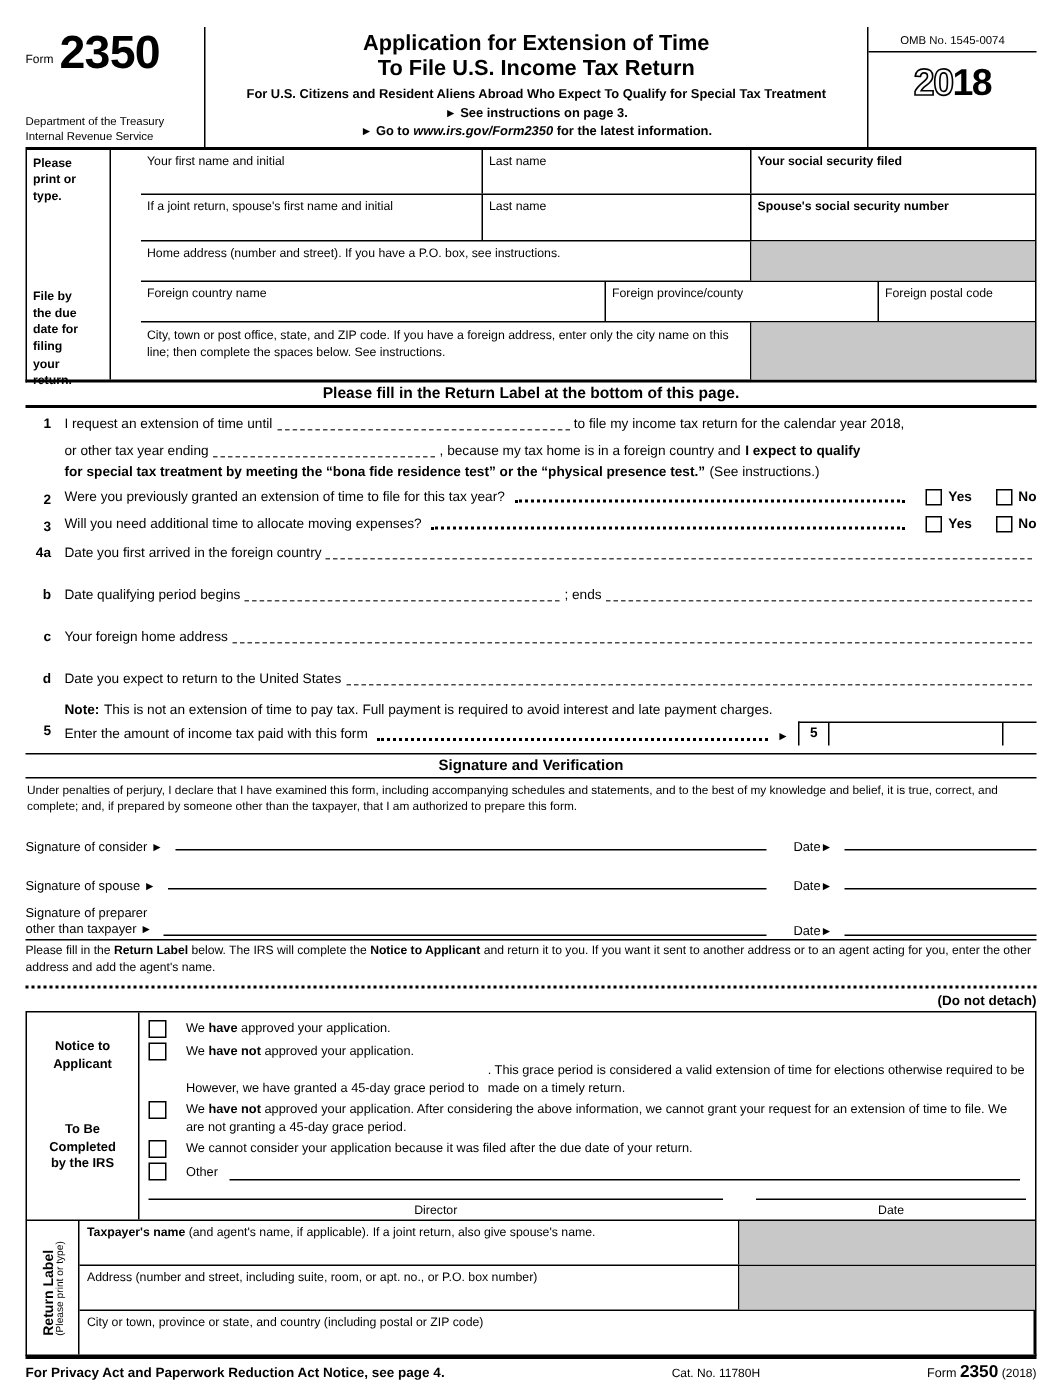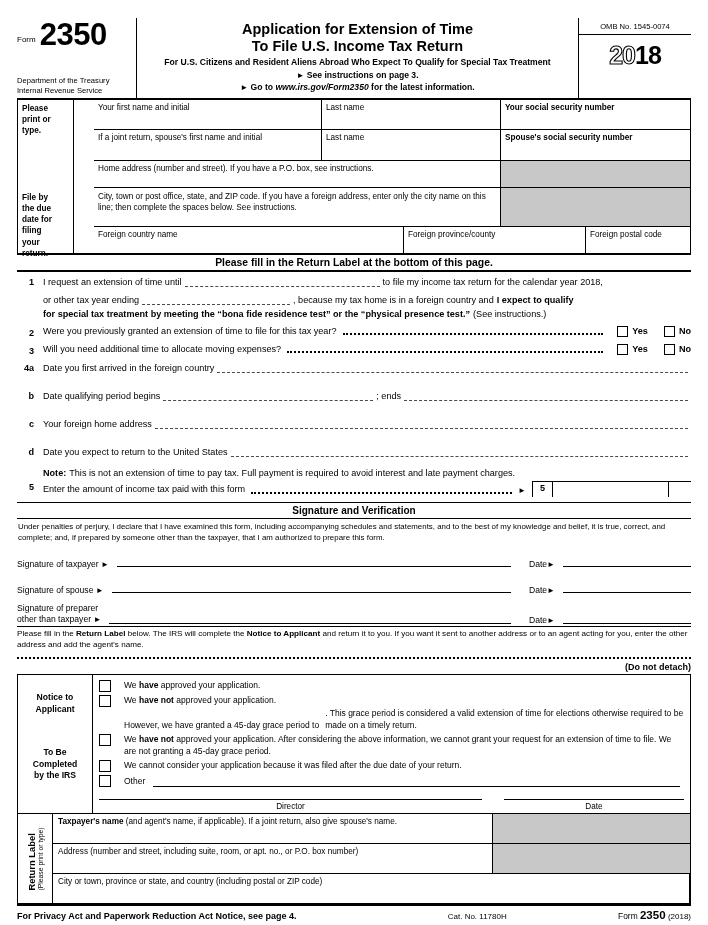--- a/index.html
+++ b/index.html
@@ -187,21 +187,21 @@
     <div class="idright">
 
       <div class="idrow">
         <div class="cell brd h34" style="width:228px">
           <span>Your first name and initial</span>
         </div>
         <div class="cell brd h34" style="width:179px">
           <span>Last name</span>
         </div>
         <div class="cell h34 fill">
-          <span class="b">Your social security number</span>
+          <span class="b">Your social security filed</span>
         </div>
       </div>
 
       <div class="idrow">
         <div class="cell brd h36" style="width:228px">
           <span>If a joint return, spouse's first name and initial</span>
         </div>
         <div class="cell brd h36" style="width:179px">
           <span>Last name</span>
         </div>
@@ -211,36 +211,36 @@
       </div>
 
       <div class="idrow">
         <div class="cell brd h30" style="width:407px">
           <span>Home address (number and street). If you have a P.O. box, see instructions.</span>
         </div>
         <div class="cell h30 fill shade"></div>
       </div>
 
       <div class="idrow">
+        <div class="cell brd h30" style="width:310px">
+          <span>Foreign country name</span>
+        </div>
+        <div class="cell brd h30" style="width:182px">
+          <span>Foreign province/county</span>
+        </div>
+        <div class="cell h30 fill">
+          <span>Foreign postal code</span>
+        </div>
+      </div>
+
+      <div class="idrow">
         <div class="cell brd h44" style="width:407px;line-height:1.4">
           <span>City, town or post office, state, and ZIP code. If you have a foreign address, enter only the city name on this line; then complete the spaces below. See instructions.</span>
         </div>
         <div class="cell h44 fill shade"></div>
-      </div>
-
-      <div class="idrow">
-        <div class="cell brd h30" style="width:310px">
-          <span>Foreign country name</span>
-        </div>
-        <div class="cell brd h30" style="width:182px">
-          <span>Foreign province/county</span>
-        </div>
-        <div class="cell h30 fill">
-          <span>Foreign postal code</span>
-        </div>
       </div>
 
     </div>
   </div>
 
   <div class="banner">Please fill in the Return Label at the bottom of this page.</div>
 
   <div class="lines">
 
     <div class="lrow">
@@ -354,21 +354,21 @@
         <div class="amtdollars"></div>
         <div class="amtcents"></div>
       </div>
     </div>
   </div>
 
   <div class="sechdr">Signature and Verification</div>
   <div class="perj">Under penalties of perjury, I declare that I have examined this form, including accompanying schedules and statements, and to the best of my knowledge and belief, it is true, correct, and complete; and, if prepared by someone other than the taxpayer, that I am authorized to prepare this form.</div>
 
   <div class="sigrow">
-    <span class="siglabel"><span>Signature of taxpayer</span> <span class="tri">►</span></span>
+    <span class="siglabel"><span>Signature of consider</span> <span class="tri">►</span></span>
     <span class="sigline"></span>
     <span class="datelabel"><span>Date</span><span class="tri">►</span></span>
     <span class="dateline"></span>
   </div>
 
   <div class="sigrow">
     <span class="siglabel"><span>Signature of spouse</span> <span class="tri">►</span></span>
     <span class="sigline"></span>
     <span class="datelabel"><span>Date</span><span class="tri">►</span></span>
     <span class="dateline"></span>

